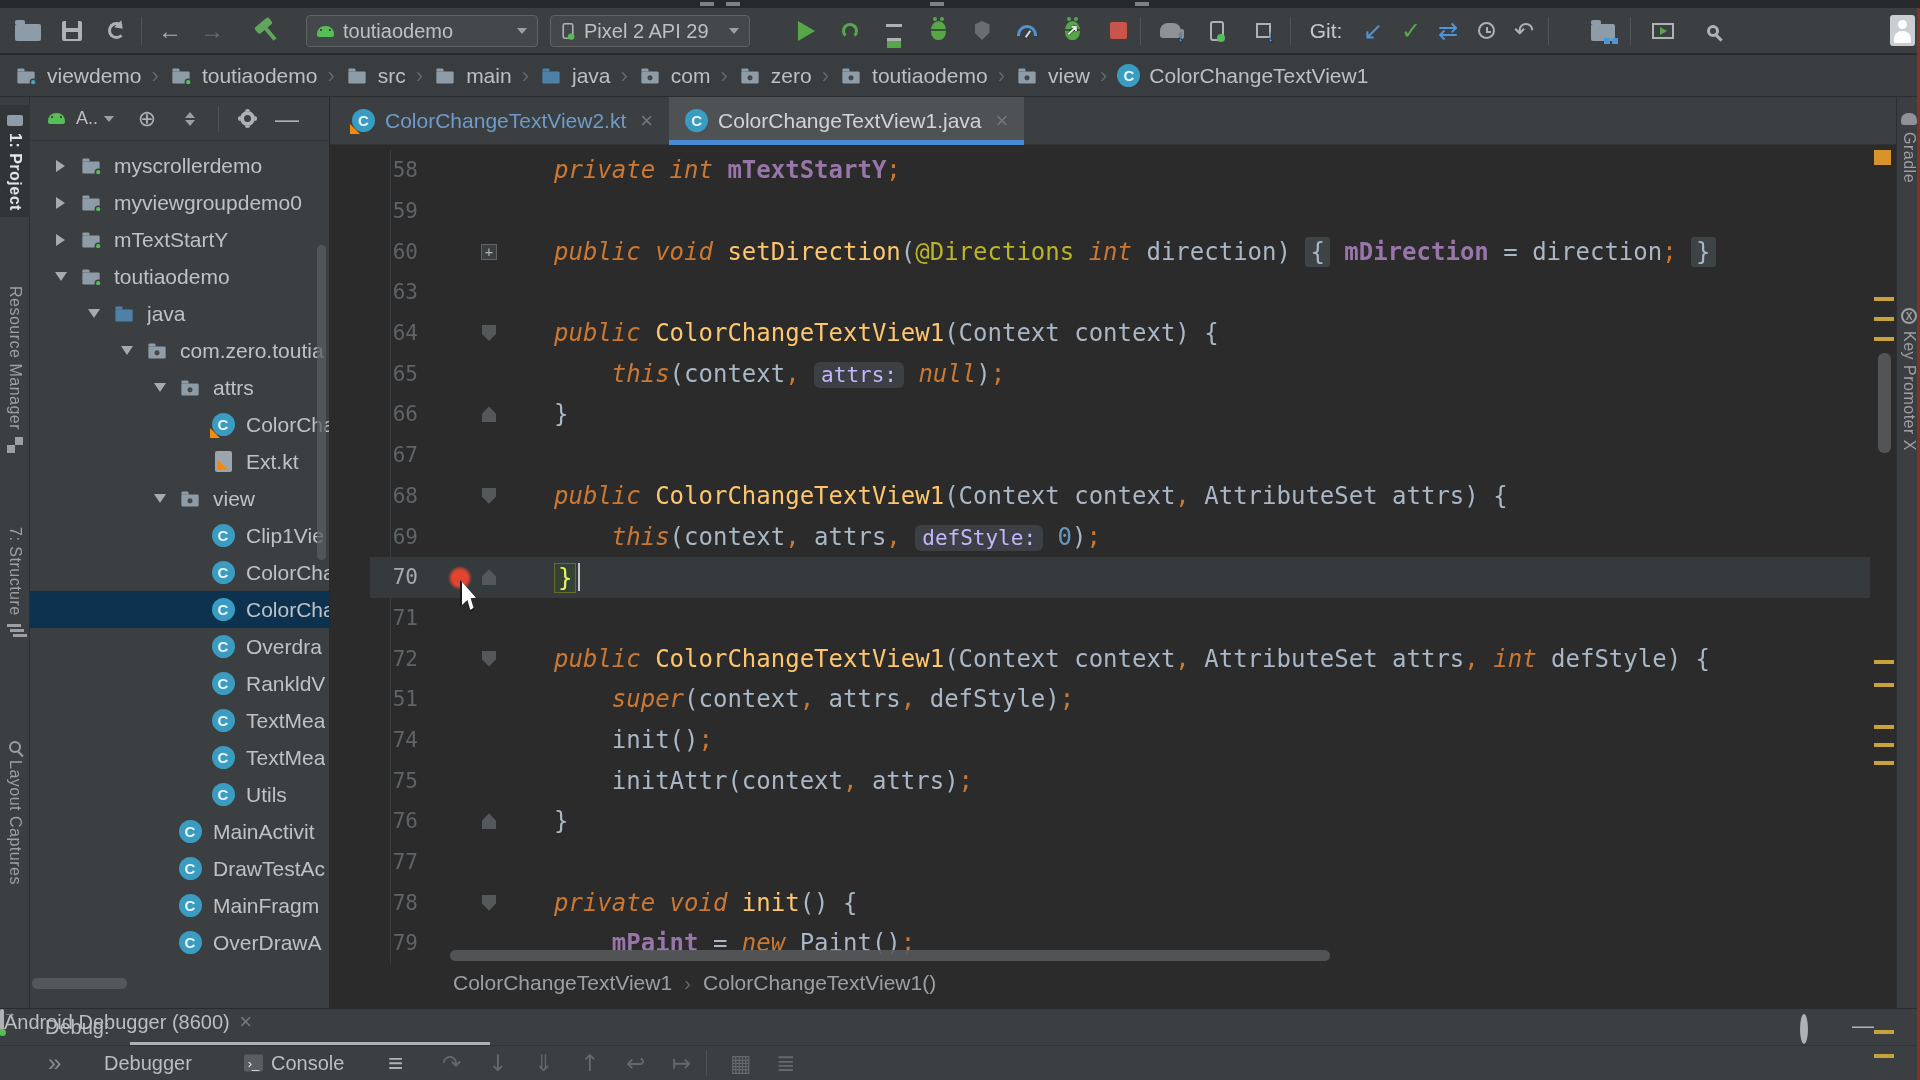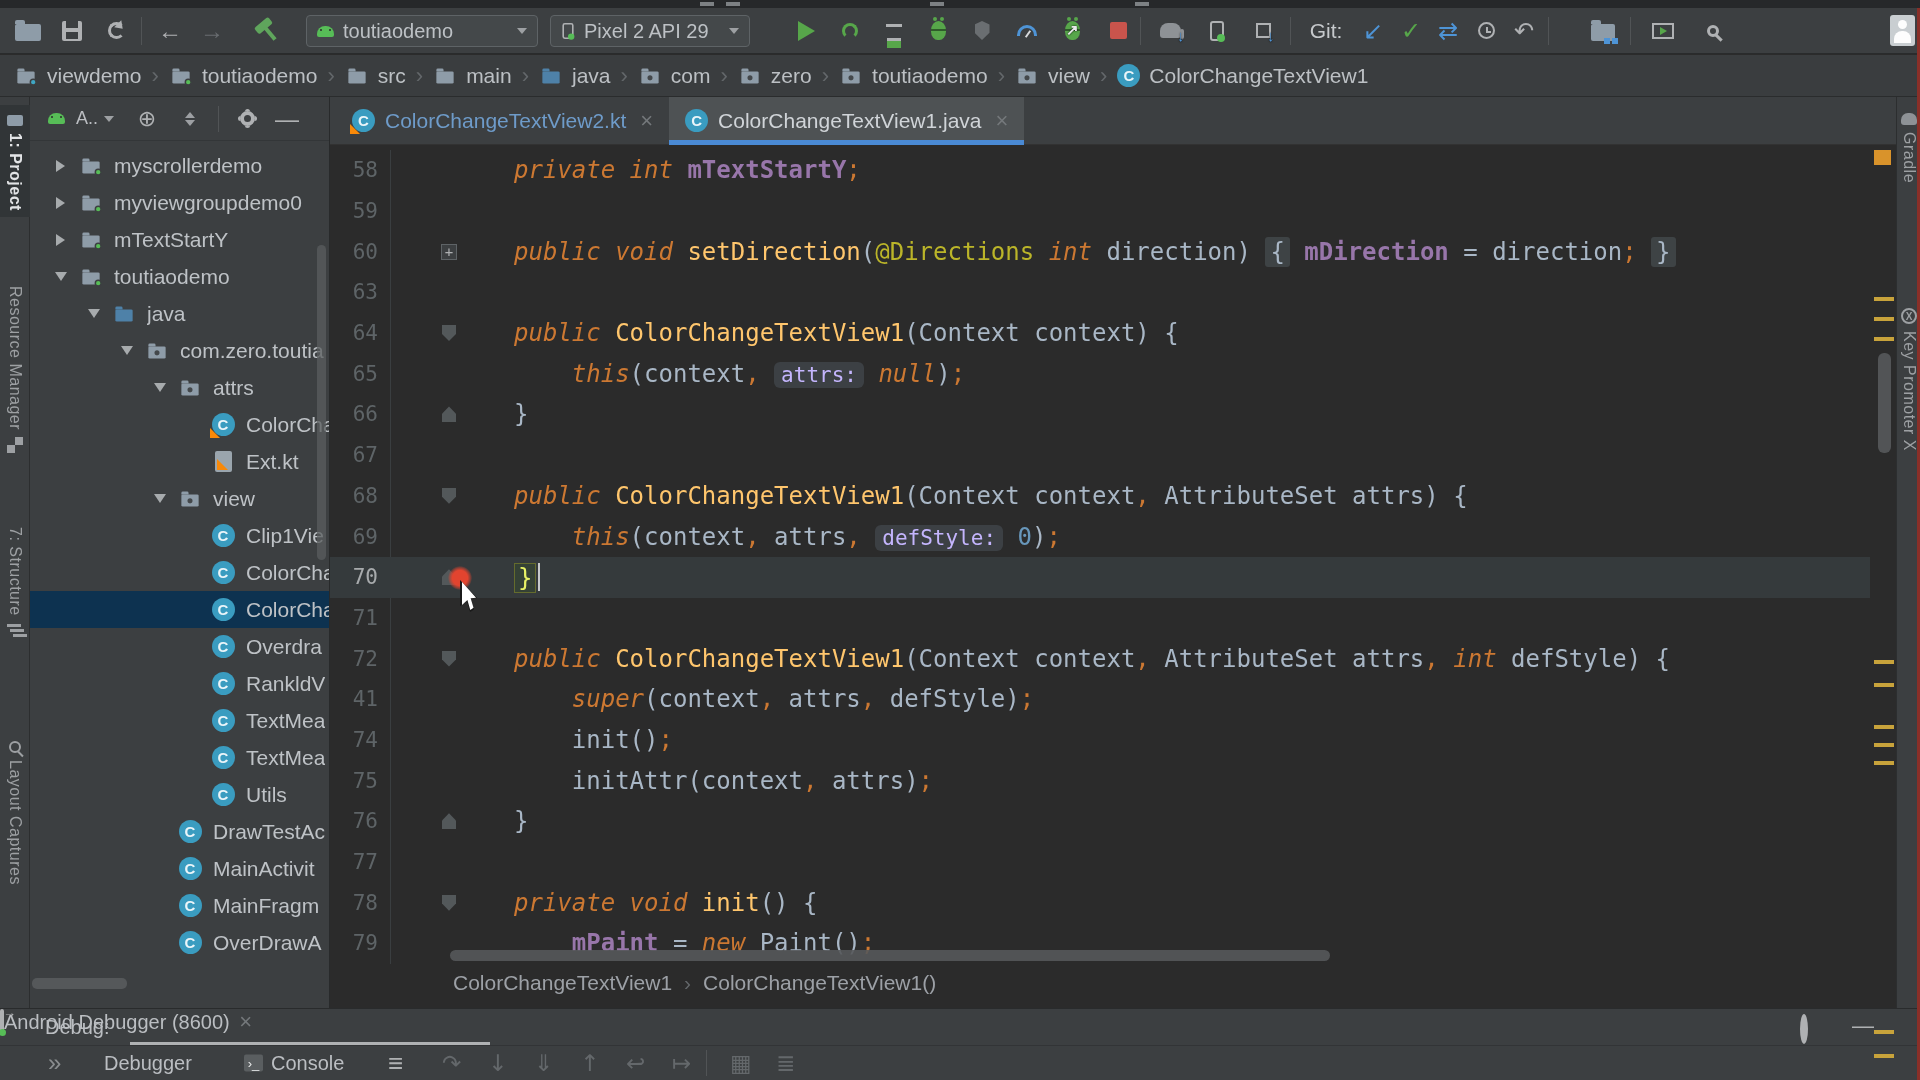--- a/index.html
+++ b/index.html
@@ -137,21 +137,21 @@
 
   
   #editor { position:absolute; left:330px; top:97px; width:1566px; height:911px; background:#2B2B2B; }
   #ed-tabs { position:absolute; left:0; top:0; width:1566px; height:48px; background:#3C3F41;
              border-bottom:1px solid #323232; display:flex; padding-left:6px; }
   .ed-tab { display:flex; align-items:center; gap:10px; padding:0 16px; font-size:21px; color:#6E9BC9; position:relative; }
   .ed-tab.active { background:#4E5254; color:#D0D4D8; }
   .ed-tab.active::after { content:""; position:absolute; left:0; right:0; bottom:-1px; height:5px; background:#4A8AD4; }
   .tab-close { color:#74787B; font-size:22px; margin-left:4px; }
 
-  #code { position:absolute; left:0; top:53px; width:1540px; }
+  #code { position:absolute; left:0; top:53px; width:1540px;padding-left:40px; }
   #code::before { content:""; position:absolute; left:60px; top:0; bottom:0; width:1px; background:#3A3E40; }
   .code-row { height:40.7px; display:flex; align-items:center; font-family:"DejaVu Sans Mono", monospace;
               font-size:24px; white-space:pre; position:relative; }
   .code-row.current { background:#353A3C; }
   .ln { width:48px; text-align:right; color:#5E6467; font-size:21px; flex:none; }
   .code-row.current .ln { color:#A8ABAD; }
   .fmcol { width:26px; margin-left:58px; flex:none; display:flex; justify-content:center; }
   .codetx { margin-left:52px; }
   .fm-plus { width:16px; height:16px; border:1px solid #5E6366; color:#AFB1B3; font-size:14px; line-height:14px;
              text-align:center; background:#3C3F41; }
@@ -586,29 +586,29 @@
             <span class="ic-class"></span>
           </span>
           <span class="tlabel">Utils</span>
         </div>
         <div class="trow">
           <span style="flex: 0 0 auto; width: 112px;"></span>
           <span class="tarrow"></span>
           <span class="ticon">
             <span class="ic-class"></span>
           </span>
+          <span class="tlabel">MainActivit</span>
+        </div>
+        <div class="trow">
+          <span style="flex: 0 0 auto; width: 112px;"></span>
+          <span class="tarrow"></span>
+          <span class="ticon">
+            <span class="ic-class"></span>
+          </span>
           <span class="tlabel">DrawTestAc</span>
-        </div>
-        <div class="trow">
-          <span style="flex: 0 0 auto; width: 112px;"></span>
-          <span class="tarrow"></span>
-          <span class="ticon">
-            <span class="ic-class"></span>
-          </span>
-          <span class="tlabel">MainActivit</span>
         </div>
         <div class="trow">
           <span style="flex: 0 0 auto; width: 112px;"></span>
           <span class="tarrow"></span>
           <span class="ticon">
             <span class="ic-class"></span>
           </span>
           <span class="tlabel">MainFragm</span>
         </div>
         <div class="trow">
@@ -645,21 +645,21 @@
         <div class="code-row"><span class="ln">63</span><span class="fmcol"></span><span class="codetx"></span></div>
         <div class="code-row"><span class="ln">64</span><span class="fmcol"><span class="fm-open"></span></span><span class="codetx"><span class="tk-kw">public </span><span class="tk-mth">ColorChangeTextView1</span><span class="tk-pln">(Context context) {</span></span></div>
         <div class="code-row"><span class="ln">65</span><span class="fmcol"></span><span class="codetx"><span class="tk-pln">    </span><span class="tk-kw">this</span><span class="tk-pln">(context</span><span class="tk-pun">,</span><span class="tk-pln"> </span><span class="tk-hint">attrs:</span><span class="tk-pln"> </span><span class="tk-kw">null</span><span class="tk-pln">)</span><span class="tk-pun">;</span></span></div>
         <div class="code-row"><span class="ln">66</span><span class="fmcol"><span class="fm-end"></span></span><span class="codetx"><span class="tk-pln">}</span></span></div>
         <div class="code-row"><span class="ln">67</span><span class="fmcol"></span><span class="codetx"></span></div>
         <div class="code-row"><span class="ln">68</span><span class="fmcol"><span class="fm-open"></span></span><span class="codetx"><span class="tk-kw">public </span><span class="tk-mth">ColorChangeTextView1</span><span class="tk-pln">(Context context</span><span class="tk-pun">,</span><span class="tk-pln"> AttributeSet attrs) {</span></span></div>
         <div class="code-row"><span class="ln">69</span><span class="fmcol"></span><span class="codetx"><span class="tk-pln">    </span><span class="tk-kw">this</span><span class="tk-pln">(context</span><span class="tk-pun">,</span><span class="tk-pln"> attrs</span><span class="tk-pun">,</span><span class="tk-pln"> </span><span class="tk-hint">defStyle:</span><span class="tk-pln"> </span><span class="tk-num">0</span><span class="tk-pln">)</span><span class="tk-pun">;</span></span></div>
         <div class="code-row current"><span class="ln">70</span><span class="fmcol"><span class="fm-end"></span></span><span class="codetx"><span class="tk-brhl">}</span><span class="caret"></span></span></div>
         <div class="code-row"><span class="ln">71</span><span class="fmcol"></span><span class="codetx"></span></div>
         <div class="code-row"><span class="ln">72</span><span class="fmcol"><span class="fm-open"></span></span><span class="codetx"><span class="tk-kw">public </span><span class="tk-mth">ColorChangeTextView1</span><span class="tk-pln">(Context context</span><span class="tk-pun">,</span><span class="tk-pln"> AttributeSet attrs</span><span class="tk-pun">,</span><span class="tk-pln"> </span><span class="tk-kw">int</span><span class="tk-pln"> defStyle) {</span></span></div>
-        <div class="code-row"><span class="ln">41</span><span class="fmcol"></span><span class="codetx"><span class="tk-pln">    </span><span class="tk-kw">super</span><span class="tk-pln">(context</span><span class="tk-pun">,</span><span class="tk-pln"> attrs</span><span class="tk-pun">,</span><span class="tk-pln"> defStyle)</span><span class="tk-pun">;</span></span></div>
+        <div class="code-row"><span class="ln">51</span><span class="fmcol"></span><span class="codetx"><span class="tk-pln">    </span><span class="tk-kw">super</span><span class="tk-pln">(context</span><span class="tk-pun">,</span><span class="tk-pln"> attrs</span><span class="tk-pun">,</span><span class="tk-pln"> defStyle)</span><span class="tk-pun">;</span></span></div>
         <div class="code-row"><span class="ln">74</span><span class="fmcol"></span><span class="codetx"><span class="tk-pln">    init()</span><span class="tk-pun">;</span></span></div>
         <div class="code-row"><span class="ln">75</span><span class="fmcol"></span><span class="codetx"><span class="tk-pln">    initAttr(context</span><span class="tk-pun">,</span><span class="tk-pln"> attrs)</span><span class="tk-pun">;</span></span></div>
         <div class="code-row"><span class="ln">76</span><span class="fmcol"><span class="fm-end"></span></span><span class="codetx"><span class="tk-pln">}</span></span></div>
         <div class="code-row"><span class="ln">77</span><span class="fmcol"></span><span class="codetx"></span></div>
         <div class="code-row"><span class="ln">78</span><span class="fmcol"><span class="fm-open"></span></span><span class="codetx"><span class="tk-kw">private void </span><span class="tk-mth">init</span><span class="tk-pln">() {</span></span></div>
         <div class="code-row"><span class="ln">79</span><span class="fmcol"></span><span class="codetx"><span class="tk-pln">    </span><span class="tk-fld">mPaint</span><span class="tk-pln"> = </span><span class="tk-kw">new </span><span class="tk-pln">Paint()</span><span class="tk-pun">;</span></span></div>
       </div>
 
     <div id="mk-square" style="top:53px"></div>
     <div id="ed-vthumb" style="top: 256px; height: 100px;"></div>

